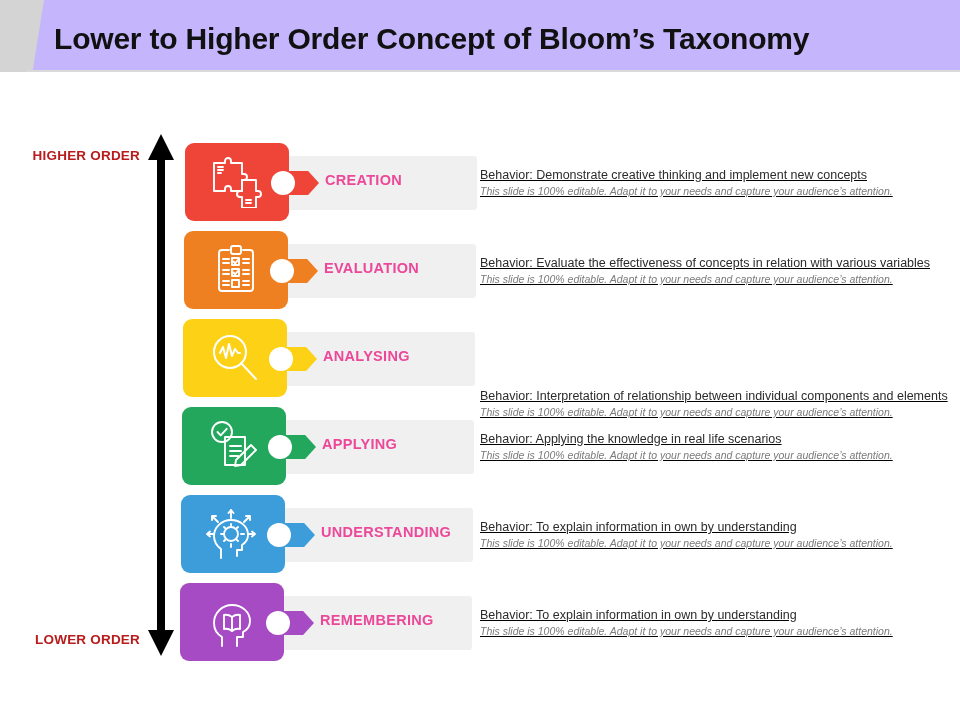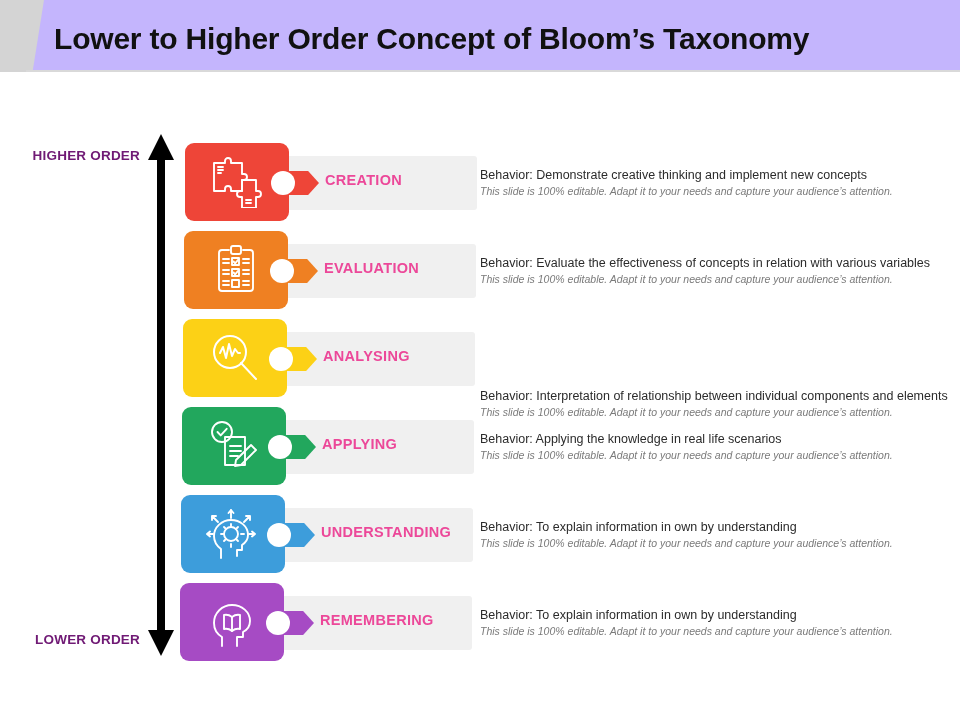--- a/index.html
+++ b/index.html
@@ -72,21 +72,21 @@
     left: 0; bottom: 0;
     width: 0; height: 0;
     border-left: 13px solid transparent;
     border-right: 13px solid transparent;
     border-top: 26px solid #000000;
   }
   .axis-label {
     position: absolute;
     font-size: 13.5px;
     font-weight: bold;
-    color: #701a75;
+    color: #b91c1c;
     letter-spacing: 0.2px;
     white-space: nowrap;
     text-align: right;
   }
   #label-higher { left: 0; top: 148px; width: 140px; }
   #label-lower  { left: 0; top: 632px; width: 140px; }
 
   
   .row {
     position: absolute;
@@ -136,20 +136,21 @@
     color: #ec4899;
     letter-spacing: 0.3px;
     white-space: nowrap;
   }
 
   
   .desc {
     position: absolute;
     left: 480px;
     width: 470px;
+    text-decoration: underline;
   }
   .desc-title {
     font-size: 12.5px;
     color: #2b2b2b;
     line-height: 15px;
     white-space: nowrap;
   }
   .desc-sub {
     margin-top: 2px;
     font-size: 10.5px;

